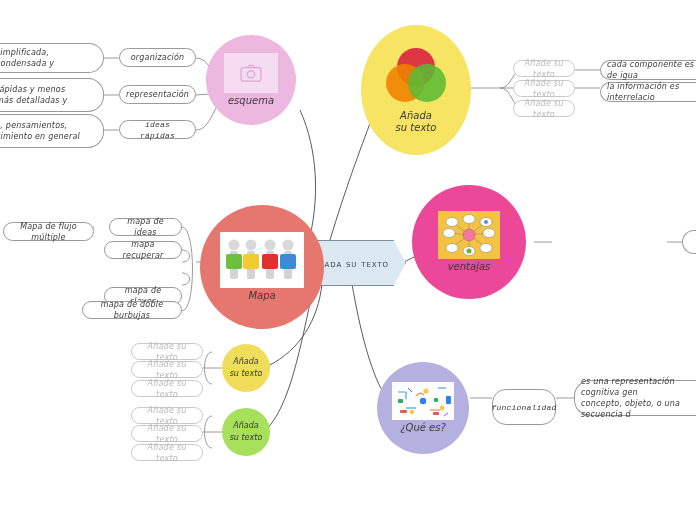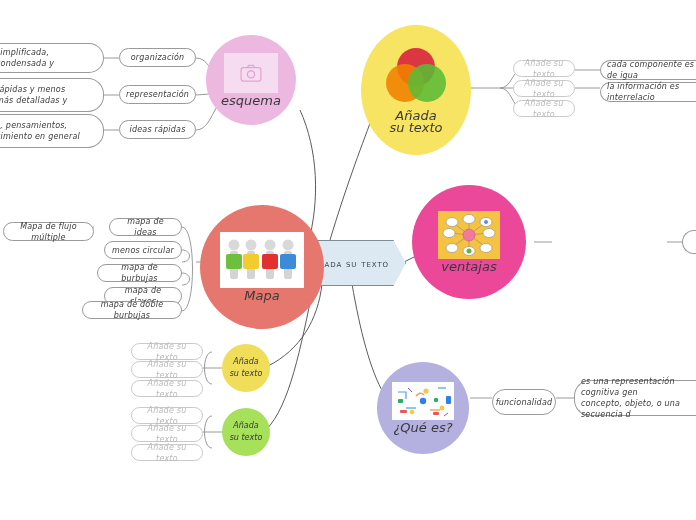--- a/index.html
+++ b/index.html
@@ -70,21 +70,21 @@
     position: absolute;
     border-radius: 50%;
     display: flex;
     flex-direction: column;
     align-items: center;
     justify-content: center;
     box-sizing: border-box;
   }
   .circle .cap {
     font-style: italic;
-    font-size: 13px;
+    font-size: 10px;
     line-height: 12px;
     color: #3a3a3a;
     text-align: center;
     margin-top: 2px;
     max-width: 90%;
   }
   .circle .thumb {
     width: 78px;
     height: 56px;
     background: #ffffff;
@@ -196,21 +196,21 @@
     </div>
     <div class="cap">esquema</div>
   </div>
 
   <div class="pill" style="left:119px; top:48px; width:77px; height:19px;">
     <span>organización</span>
   </div>
   <div class="pill" style="left:119px; top:85px; width:77px; height:19px;">
     <span>representación</span>
   </div>
-  <div class="pill" style="left:119px; top:120px; width:77px; height:19px;">
+  <div class="pill" style="left:119px; top:120px; width:77px; height:19px;font-family:Liberation Mono, monospace;">
     <span>ideas rápidas</span>
   </div>
 
   <div class="pill wide clip-left" style="left:-10px; top:43px; width:114px; height:30px;">
     <span>simplificada, condensada y</span>
   </div>
   <div class="pill wide clip-left" style="left:-10px; top:78px; width:114px; height:34px; white-space:pre-line;">
     <span>rápidas y menos
 más detalladas y</span>
   </div>
@@ -317,21 +317,21 @@
           </g>
         <g stroke="#9b51e0" stroke-width="1" fill="none">
             <path d="M16 6 l4 4"></path>
             <path d="M52 34 l4 -3"></path>
           </g>
       </svg>
     </div>
     <div class="cap">¿Qué es?</div>
   </div>
 
-  <div class="pill" style="left:492px; top:389px; width:64px; height:26px;">
+  <div class="pill" style="left:492px; top:389px; width:64px; height:36px;font-family:Liberation Mono, monospace;">
     <span>funcionalidad</span>
   </div>
   <div class="pill wide clip-right" style="left:574px; top:380px; width:132px; height:36px; white-space:pre-line; align-items:center;">
     <span>es una representación cognitiva gen
 concepto, objeto, o una secuencia d</span>
   </div>
 
   <div class="circle" style="left:200px; top:205px; width:124px; height:124px; background:#e5776e;">
     <div class="thumb" style="width:84px;height:56px;background:#ffffff;">
       <svg width="84" height="56" viewBox="0 0 84 56">
@@ -352,24 +352,21 @@
         </g>
       </svg>
     </div>
     <div class="cap">Mapa</div>
   </div>
 
   <div class="pill" style="left:109px; top:218px; width:73px; height:18px;">
     <span>mapa de ideas</span>
   </div>
   <div class="pill" style="left:104px; top:241px; width:78px; height:18px;">
-    <span>menos circular</span>
-  </div>
-  <div class="pill" style="left:97px; top:264px; width:85px; height:18px;">
-    <span>mapa de burbujas</span>
+    <span>mapa recuperar</span>
   </div>
   <div class="pill" style="left:104px; top:287px; width:78px; height:18px;">
     <span>mapa de claves</span>
   </div>
   <div class="pill" style="left:3px; top:222px; width:91px; height:19px;">
     <span>Mapa de flujo múltiple</span>
   </div>
 
   <div class="pill" style="left:82px; top:301px; width:100px; height:18px;">
     <span>mapa de doble burbujas</span>

